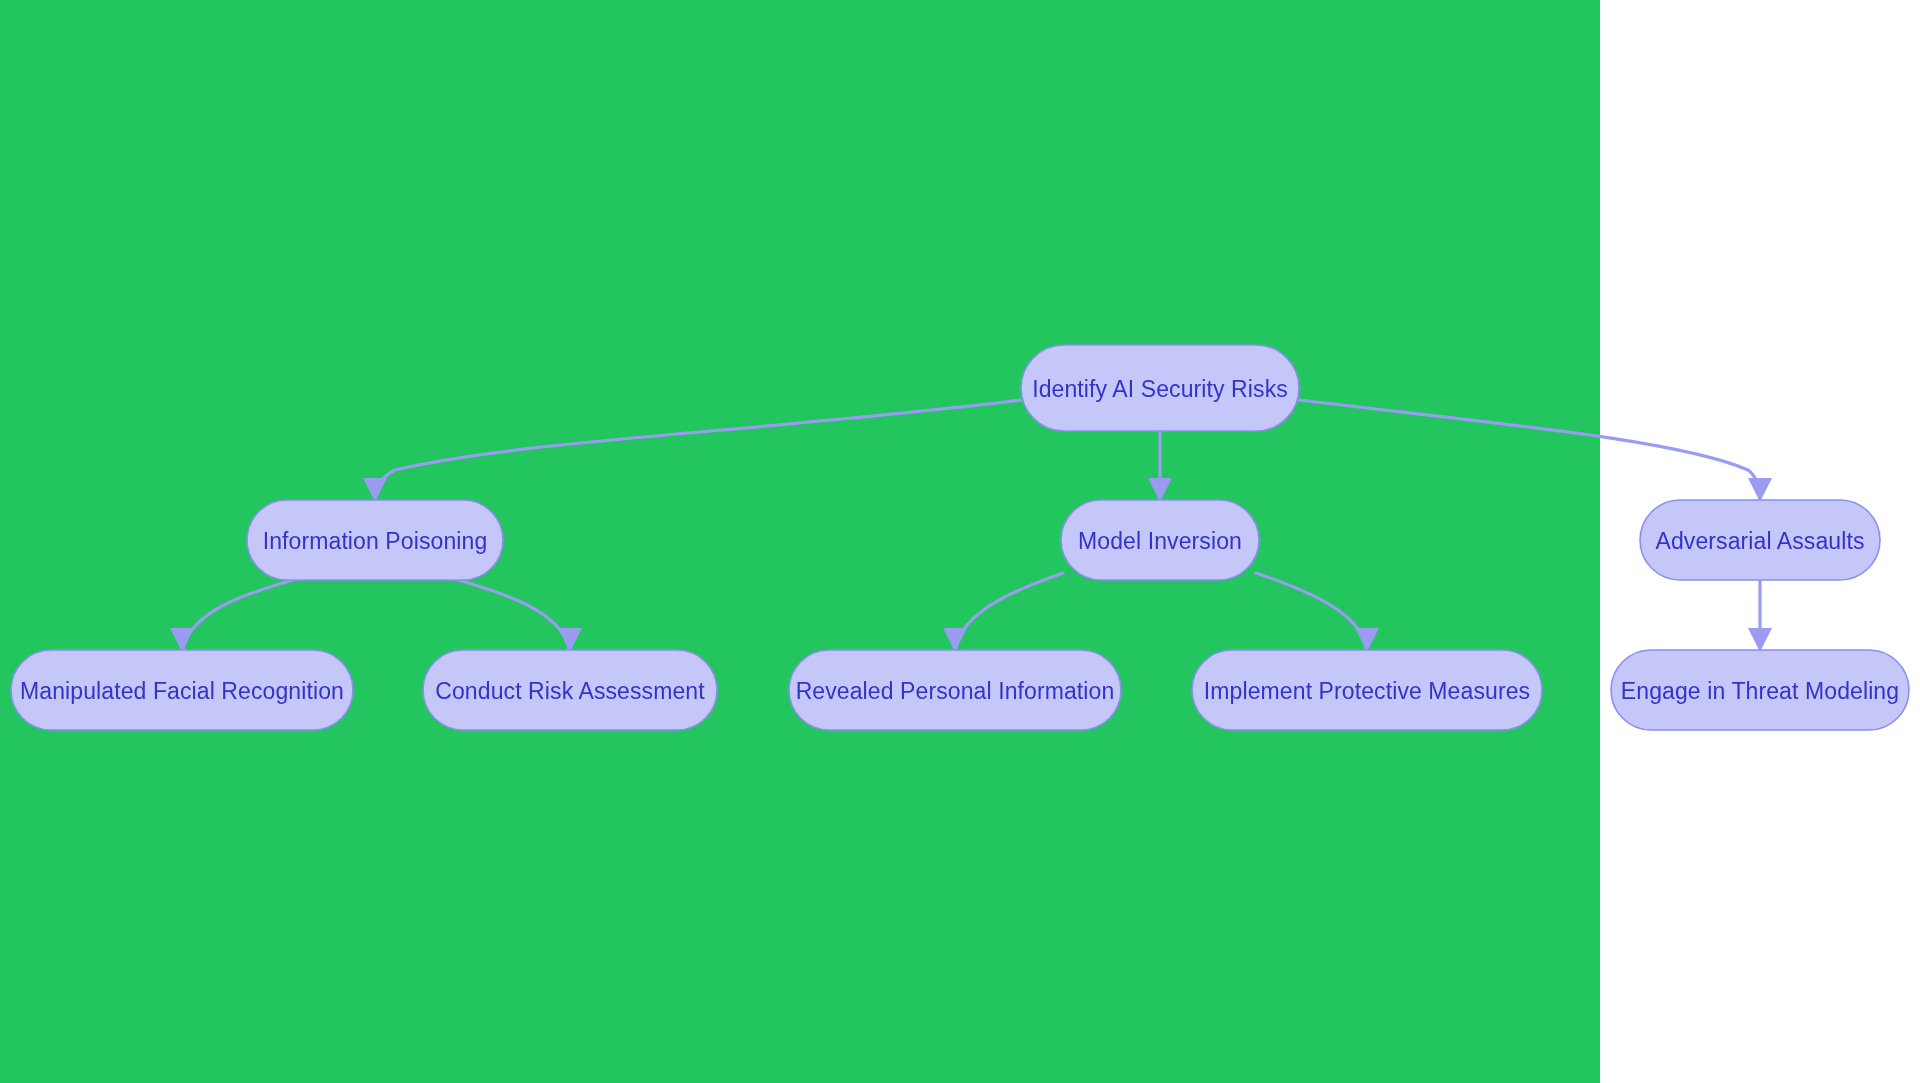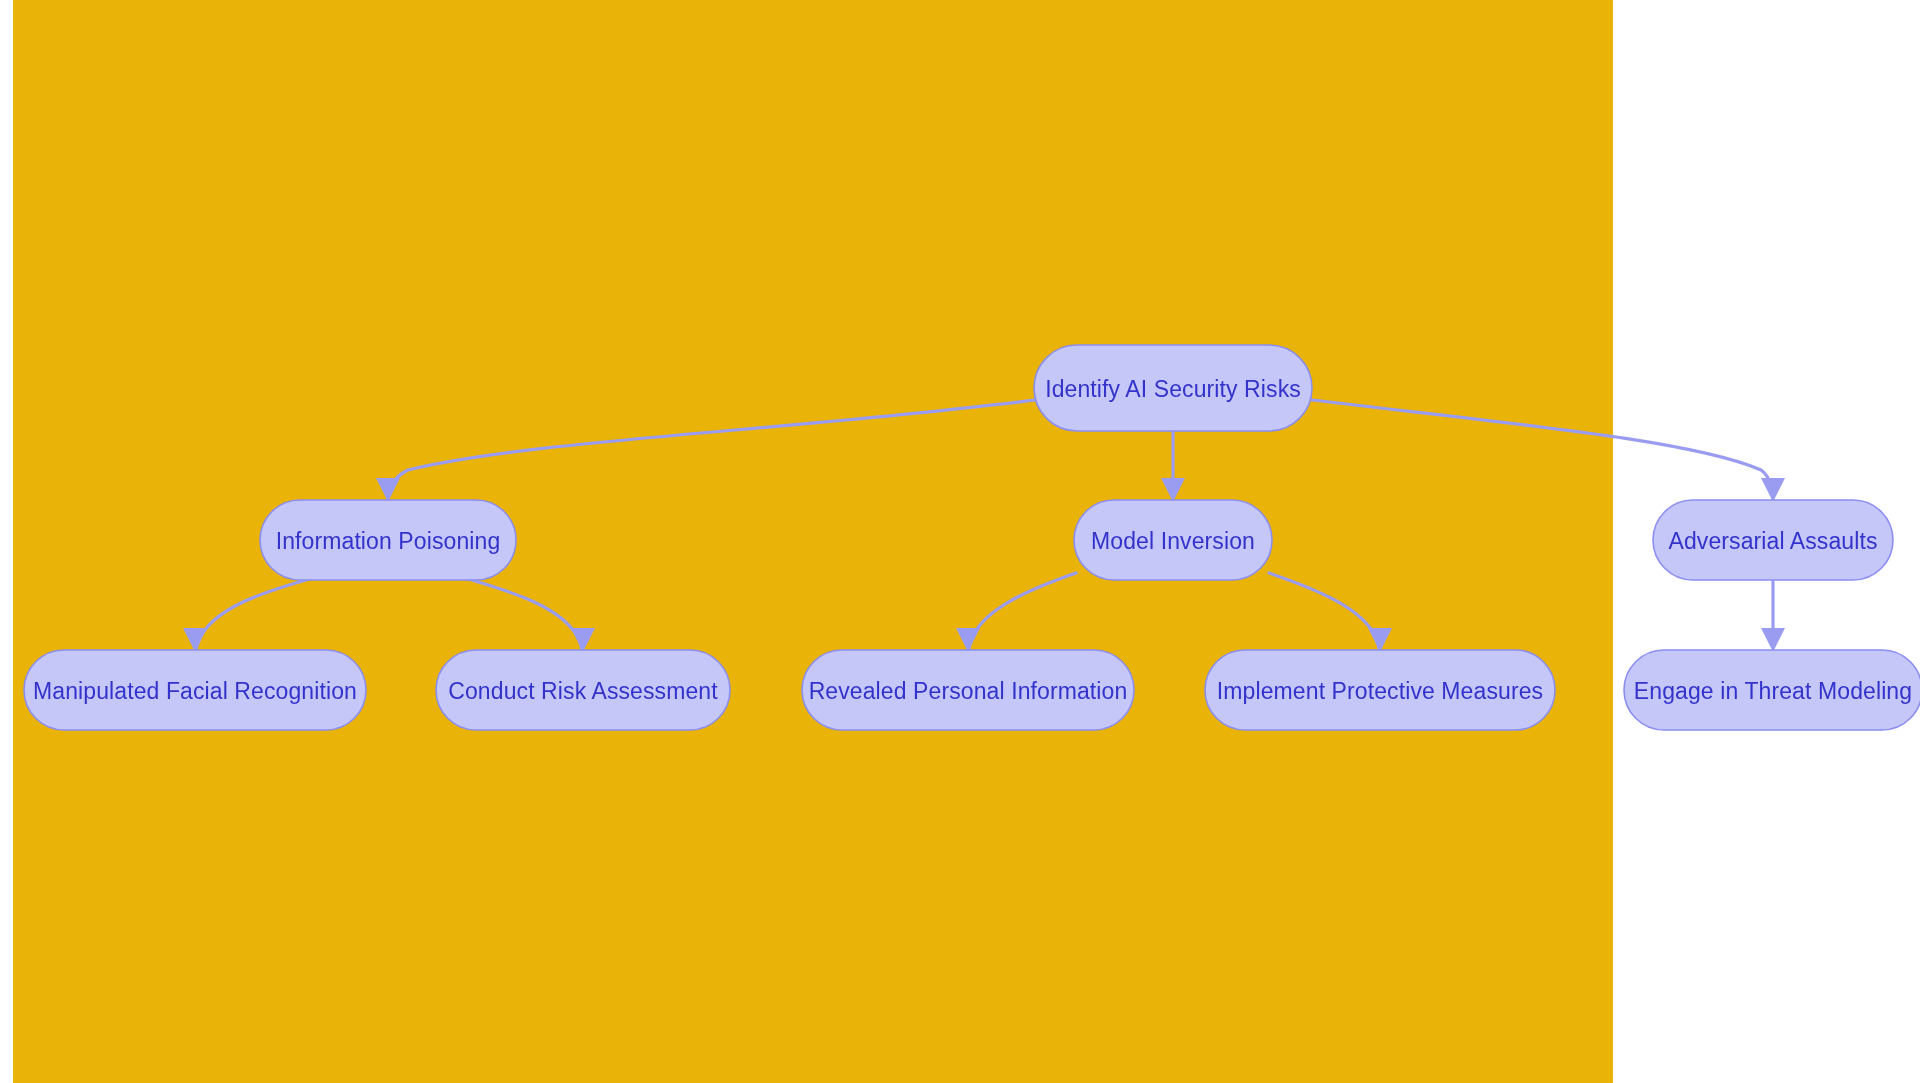--- a/index.html
+++ b/index.html
@@ -10,22 +10,21 @@
   body {
     width: 1920px;
     height: 1083px;
     overflow: hidden;
     font-family: "Liberation Sans", sans-serif;
   }
   #flowchart-root {
     position: relative;
     width: 1600px;
     height: 1083px;
-    background: #eab308;
-    margin-left: 13px;
+    background: #22c55e;
   }
   #flow-svg {
     position: absolute;
     top: 0;
     left: 0;
     width: 1920px;
     height: 1083px;
     display: block;
   }
   .node-rect {

